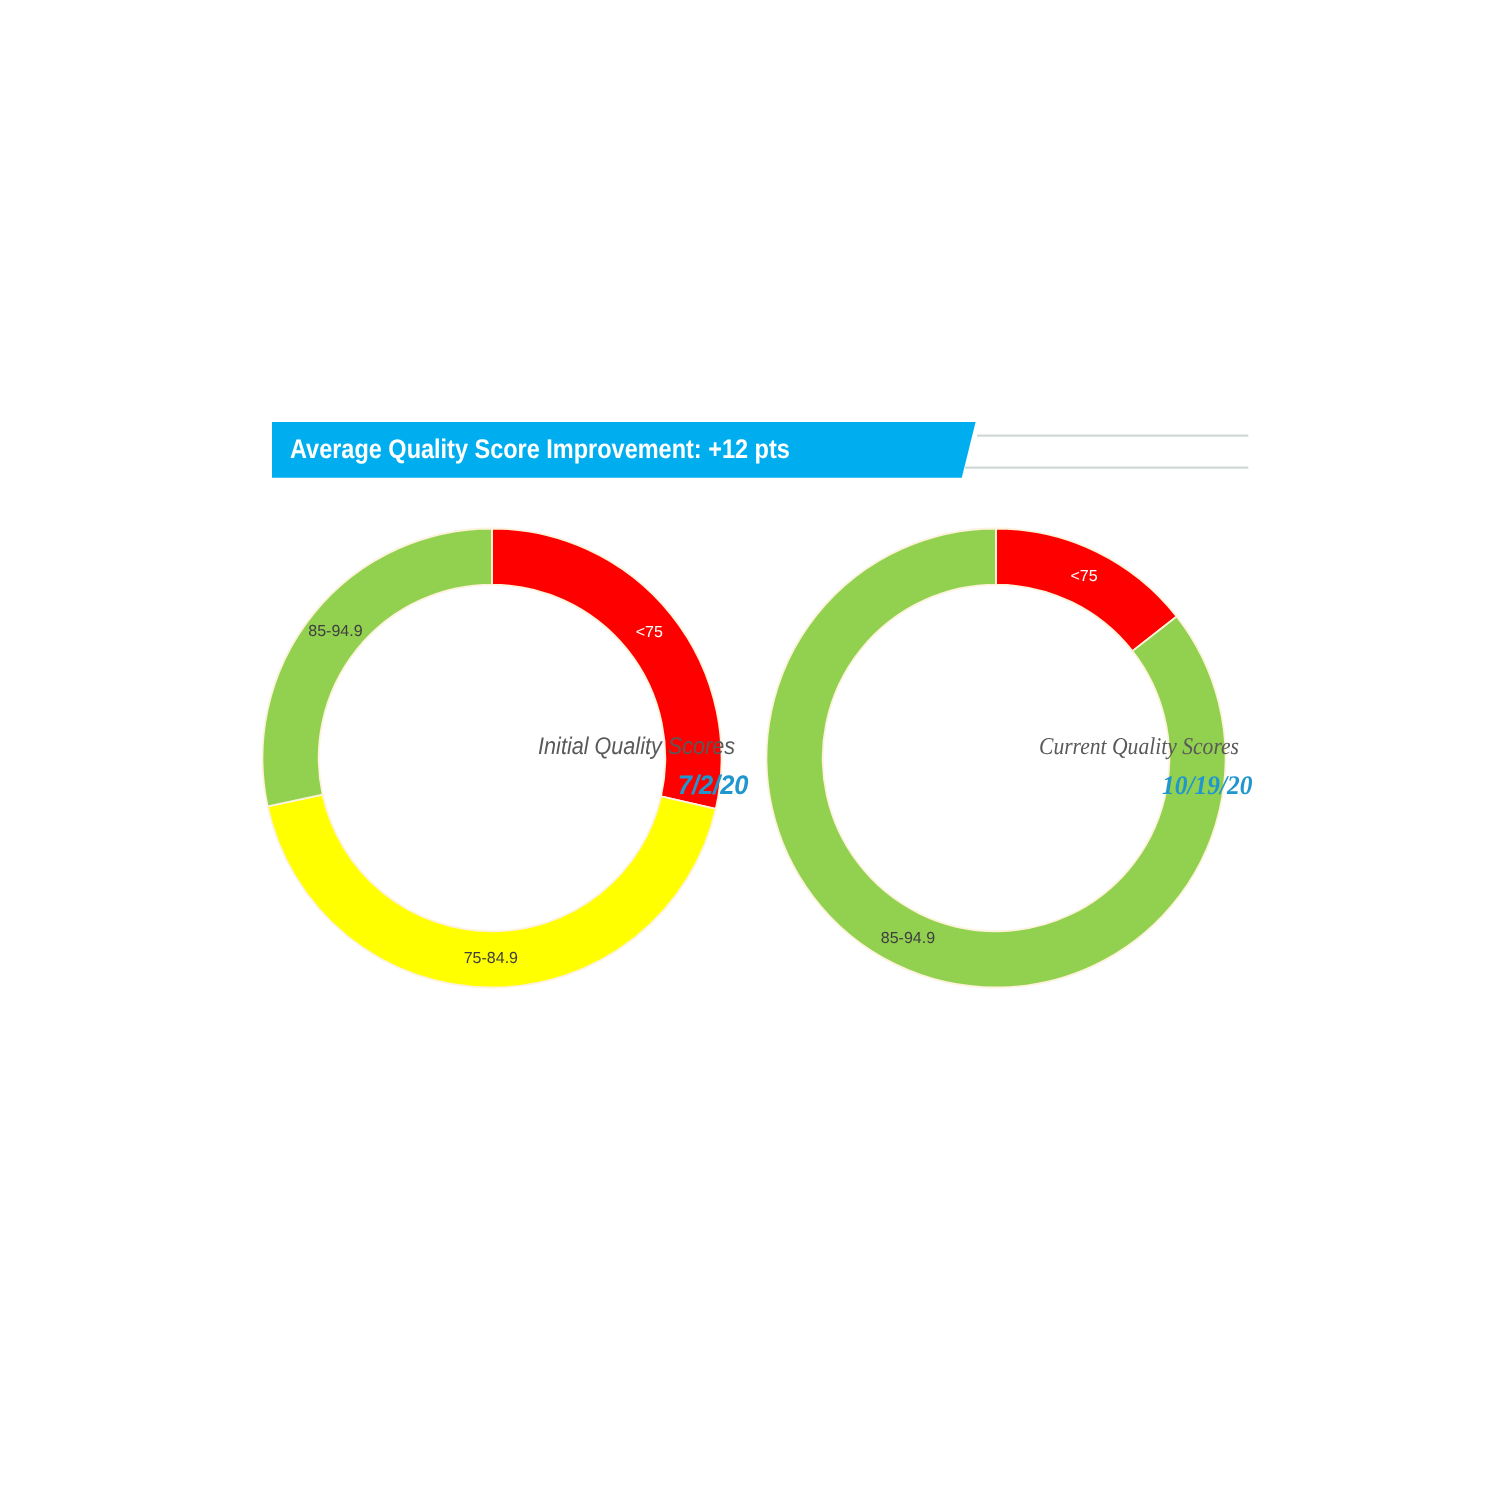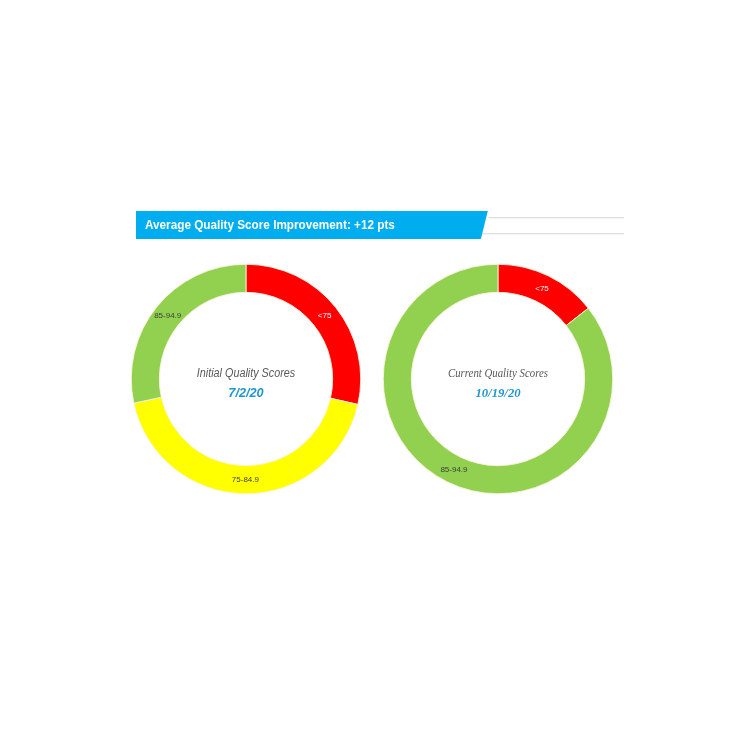--- a/index.html
+++ b/index.html
@@ -18,21 +18,21 @@
     position:absolute; left:9.2px; top:-0.5px; height:28px;
     display:flex; align-items:center;
     font-size:13.5px; font-weight:bold; letter-spacing:0;
     transform:scaleX(0.87); transform-origin:left center;
     color:#ffffff; white-space:nowrap;
   }
 
   
   .donut { position:absolute; }
   .donut-center {
-    position:absolute; text-align:center; white-space:nowrap;
+    position:absolute; text-align:right; white-space:nowrap;
   }
   .donut-title {
     font-size:12px; font-style:italic; color:#595959; line-height:13px;
     transform:scaleX(0.9);
   }
   .donut-date {
     font-size:13.4px; font-style:italic; font-weight:bold;
     color:#2096ce; line-height:15px; margin-top:5px;
     transform:scaleX(0.95);
   }

